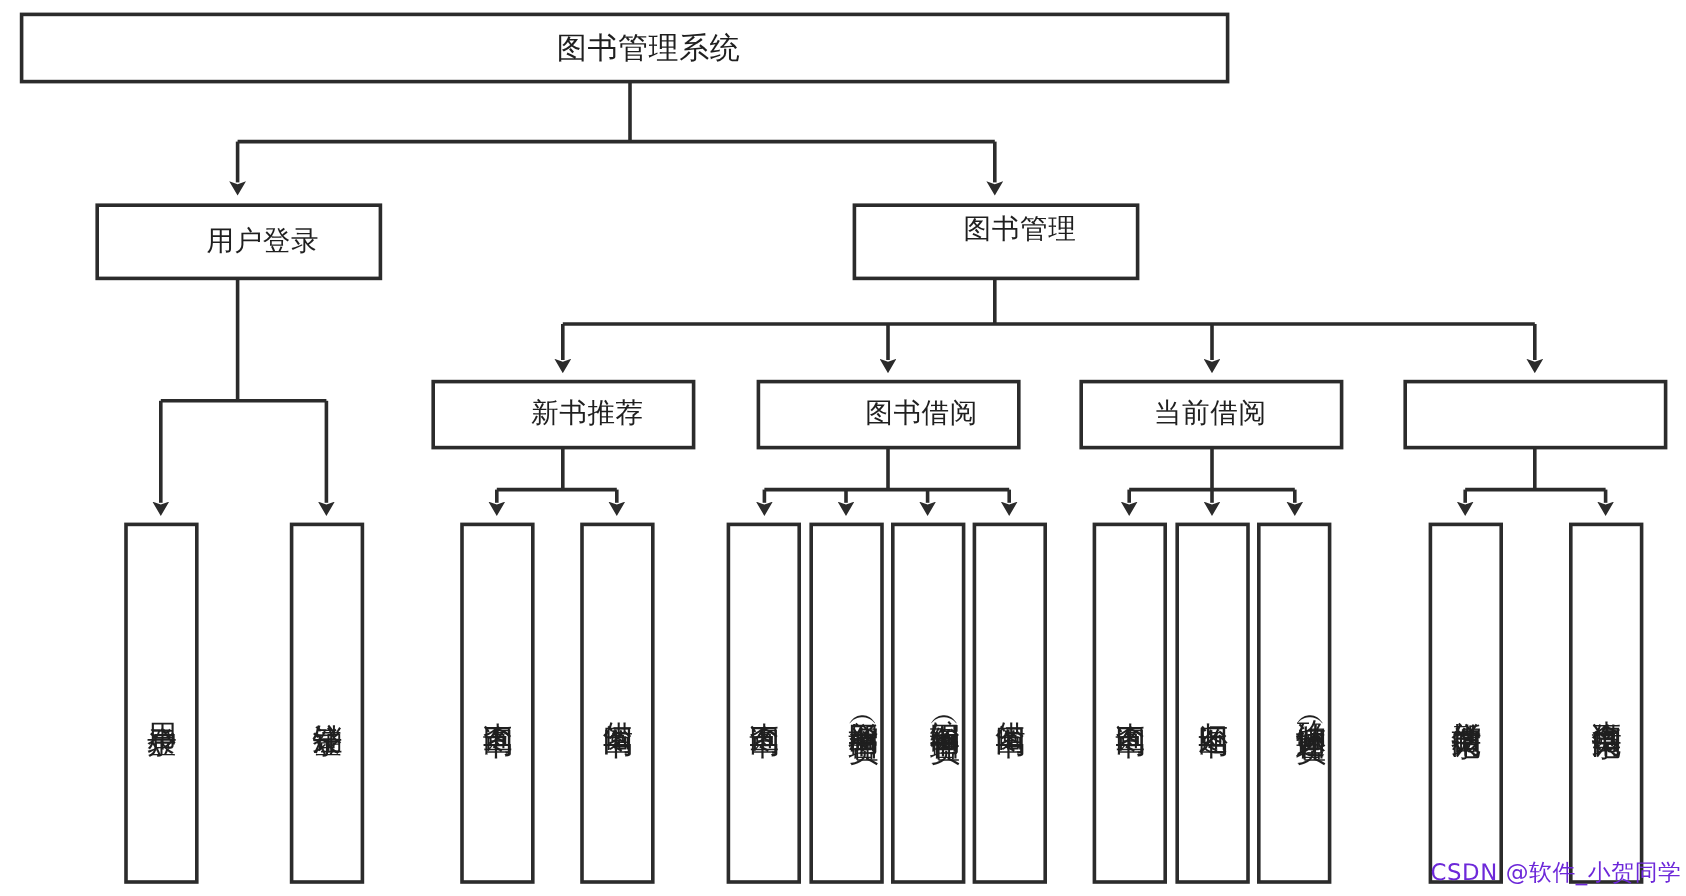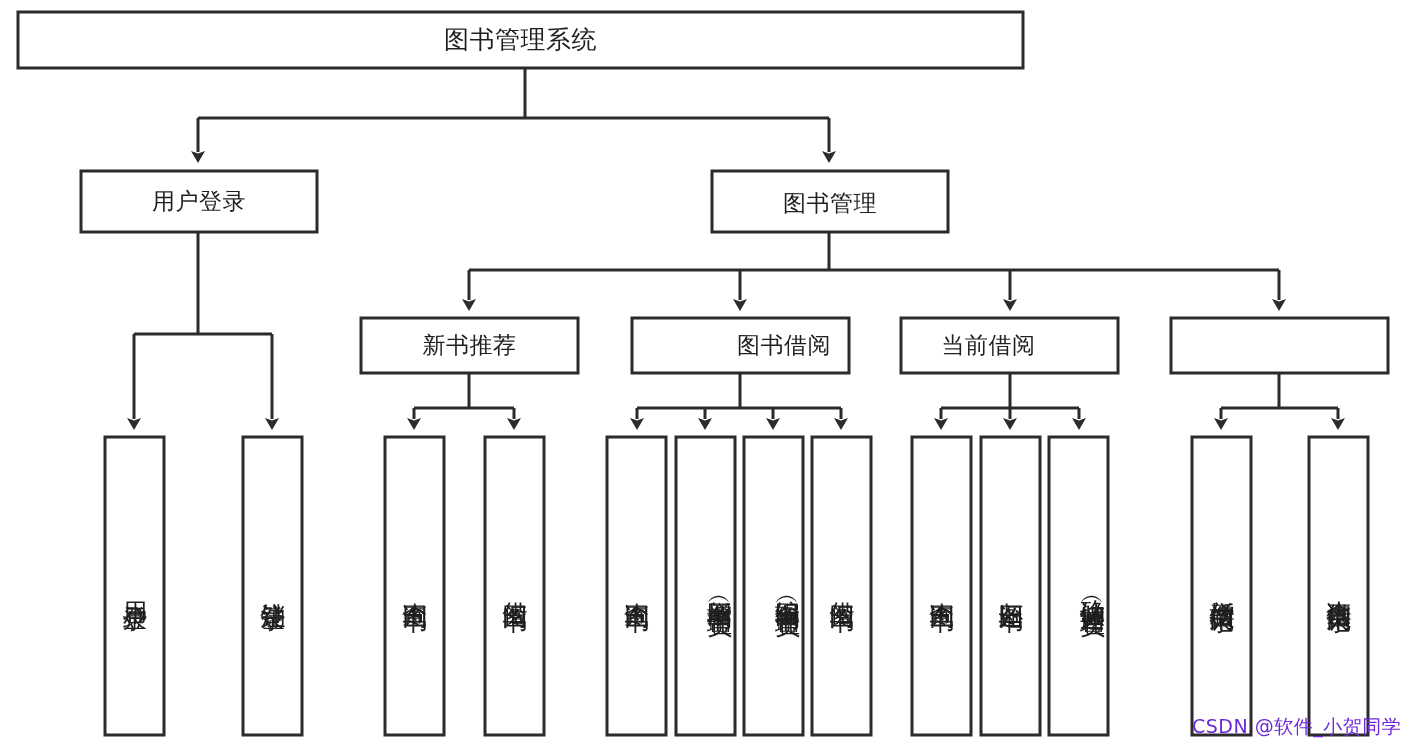--- a/index.html
+++ b/index.html
@@ -49,20 +49,21 @@
     align-items: center;
     justify-content: center;
     color: #1f1f1f;
     text-align: center;
     pointer-events: none;
     letter-spacing: 0.5px;
   }
   .node-label.horizontal {
     font-size: 23px;
     line-height: 1.1;
+    padding-left: 20px;
   }
   .node-label.root-label {
     font-size: 25px;
   }
   .node-label.vertical {
     writing-mode: vertical-rl;
     text-orientation: upright;
     font-size: 25px;
     line-height: 1.28;
     letter-spacing: 2px;
@@ -181,24 +182,24 @@
     <rect class="node-rect" x="981" y="437" width="59" height="298"></rect>
     <rect class="node-rect" x="1049" y="437" width="59" height="298"></rect>
 
     <rect class="node-rect" x="1192" y="437" width="59" height="298"></rect>
     <rect class="node-rect" x="1309" y="437" width="59" height="298"></rect>
   </svg>
 
   <div class="node-label horizontal root-label" style="left:18px; top:12px; width:1005px; height:56px;">图书管理系统</div>
 
   <div class="node-label horizontal" style="left:81px; top:171px; width:236px; height:61px;">用户登录</div>
-  <div class="node-label horizontal" style="left:712px; top:173px; width:236px; height:61px;">图书管理</div>
+  <div class="node-label horizontal" style="left:712px; top:161px; width:236px; height:61px;">图书管理</div>
 
   <div class="node-label horizontal" style="left:361px; top:318px; width:217px; height:55px;">新书推荐</div>
-  <div class="node-label horizontal" style="left:668px; top:318px; width:232px; height:55px;">图书借阅</div>
+  <div class="node-label horizontal" style="left:632px; top:318px; width:232px; height:55px;">图书借阅</div>
   <div class="node-label horizontal" style="left:901px; top:318px; width:175px; height:55px;">当前借阅</div>
 
   <div class="node-label vertical v-center" style="left:105px; top:437px; width:59px; height:298px;">用户登录</div>
   <div class="node-label vertical v-center" style="left:243px; top:437px; width:59px; height:298px;">注销登录</div>
 
   <div class="node-label vertical v-center" style="left:385px; top:437px; width:59px; height:298px;">查询图书</div>
   <div class="node-label vertical v-center" style="left:485px; top:437px; width:59px; height:298px;">借阅图书</div>
 
   <div class="node-label vertical v-center" style="left:607px; top:437px; width:59px; height:298px;">查询图书</div>
   <div class="node-label vertical" style="left:676px; top:437px; width:59px; height:298px;">新增图书（管理员）</div>

